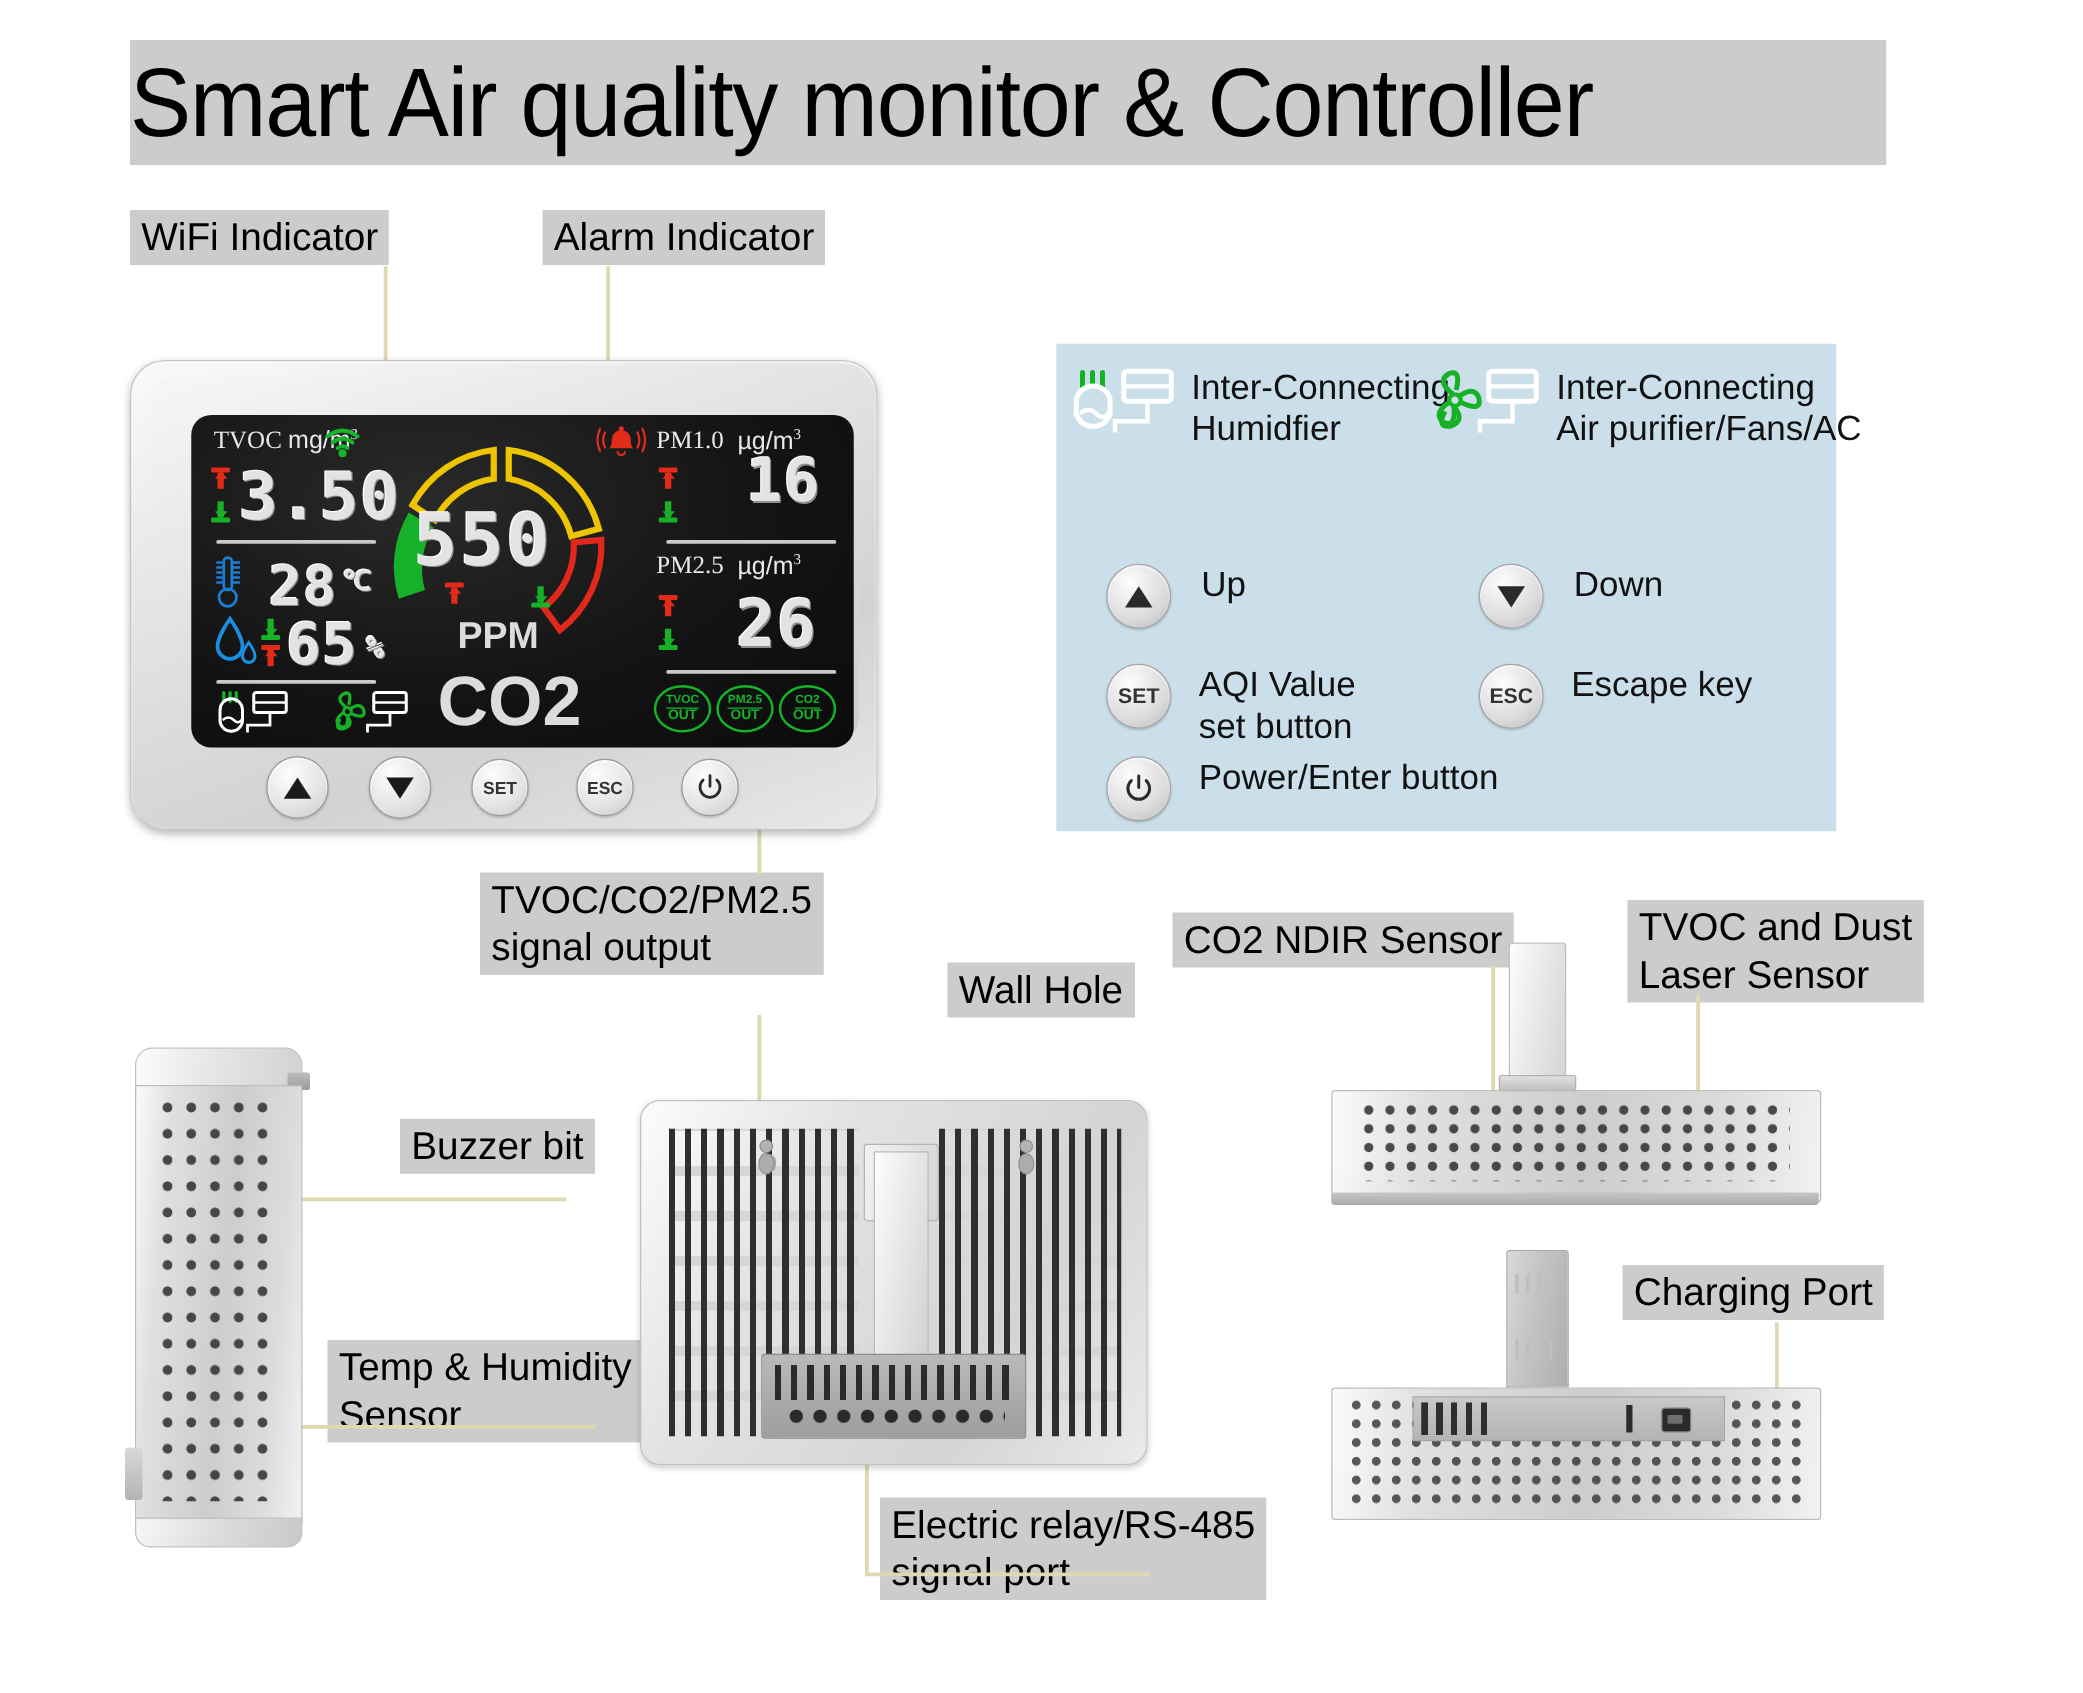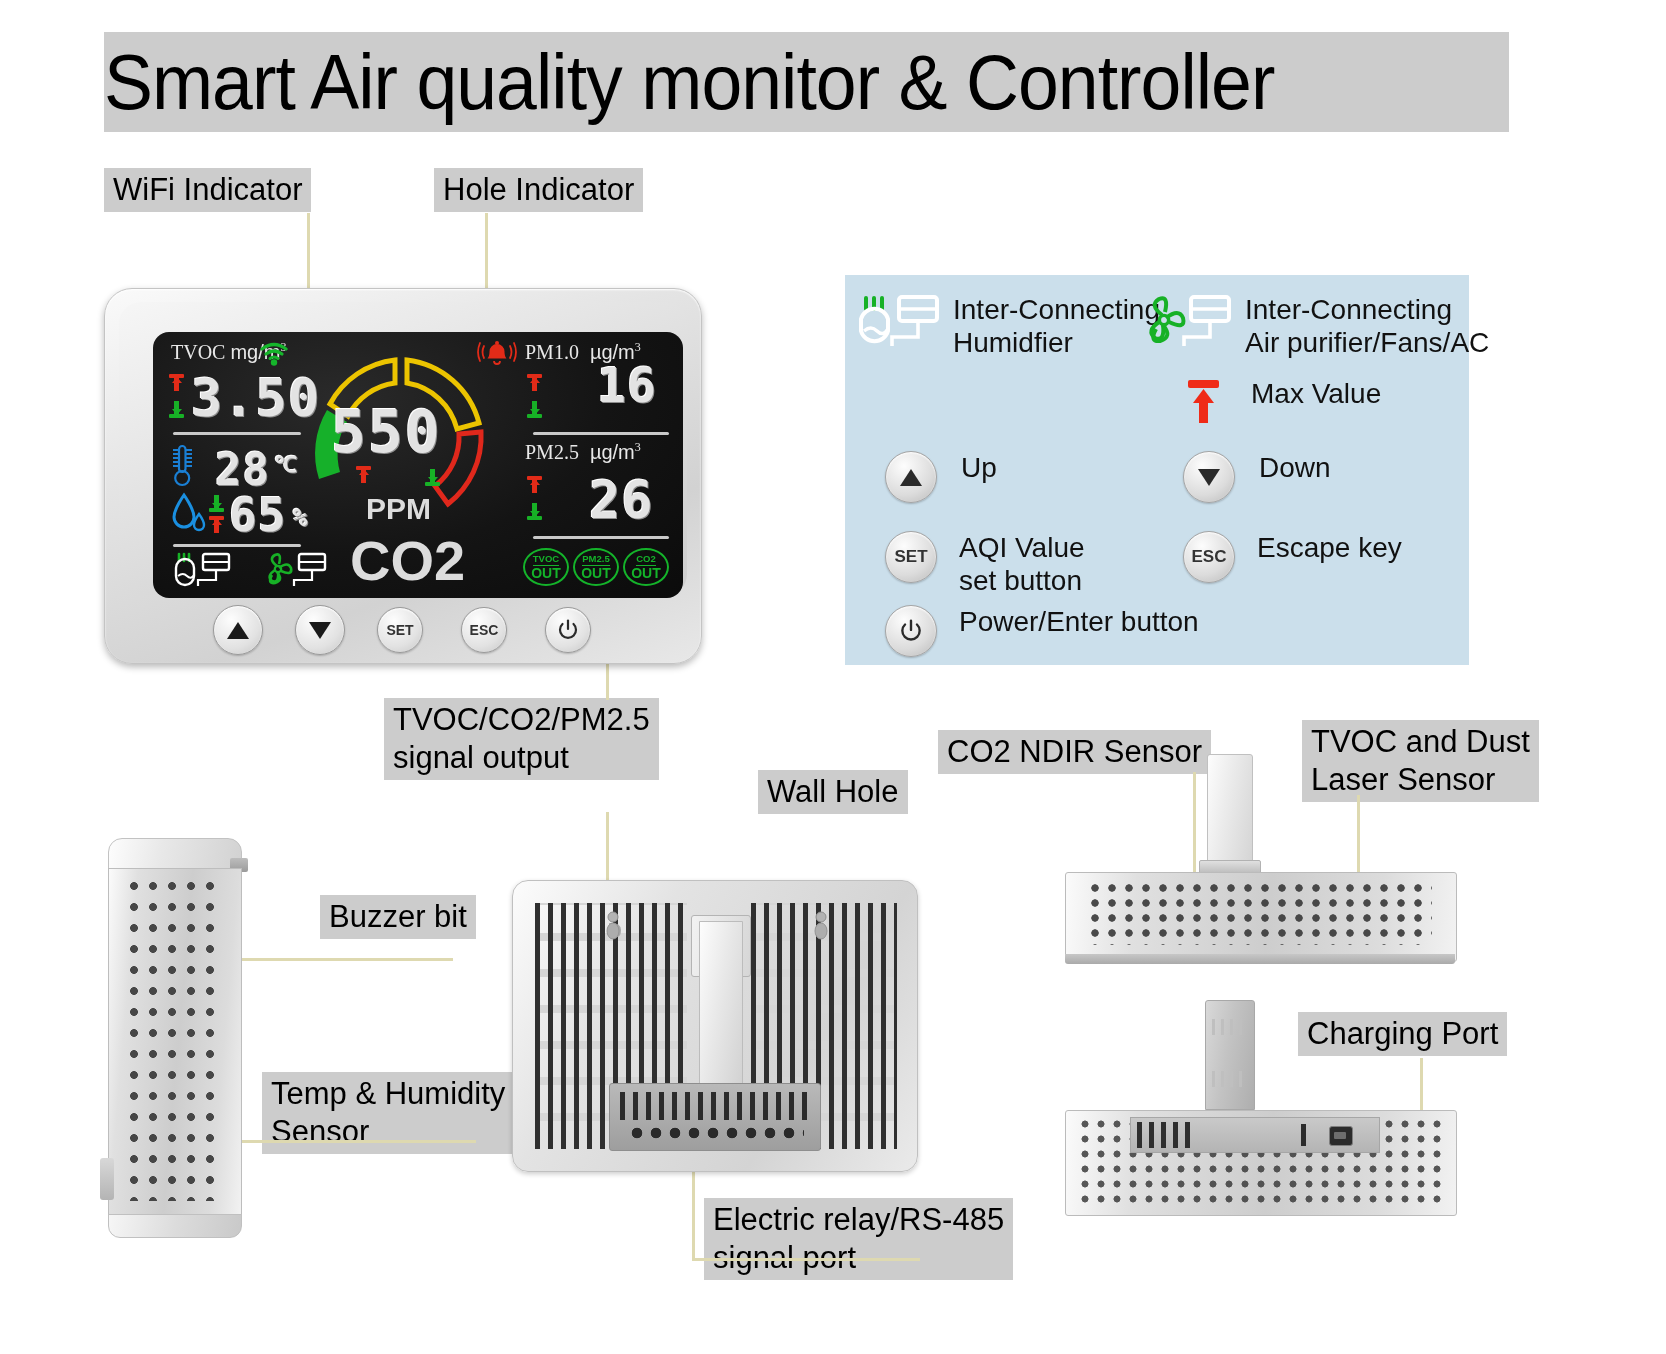--- a/index.html
+++ b/index.html
@@ -59,21 +59,21 @@
 
   
   #gauge{position:absolute;left:148px;top:12px;width:200px;height:200px;}
 
   
   .outb{position:absolute;width:42px;height:34px;border:2px solid #14b32a;
          border-radius:50%;color:#14b32a;font-size:10px;font-weight:bold;
          display:flex;flex-direction:column;align-items:center;justify-content:center;
          font-family:"Liberation Sans",sans-serif;line-height:1.05;}
   .outb u{text-decoration:none;border-bottom:1.5px solid #14b32a;padding-bottom:1px;font-size:9.5px;}
-  .outb b{font-size:14px;font-weight:bold;}
+  .outb b{font-size:11px;font-weight:bold;}
 
   
   .pbtn{position:absolute;border-radius:50%;
         background:radial-gradient(circle at 36% 28%,#fdfdfd,#e2e2e2 62%,#c6c6c6);
         border:1.5px solid #9a9a9a;display:flex;align-items:center;justify-content:center;
         box-shadow:inset 0 1px 2px #fff,0 1px 2px rgba(0,0,0,.22);}
   .pbtn .txt{font-size:14px;color:#333;font-weight:bold;font-family:"Liberation Sans",sans-serif;}
   .tri-up{width:0;height:0;border-left:11px solid transparent;border-right:11px solid transparent;border-bottom:17px solid #1a1a1a;}
   .tri-dn{width:0;height:0;border-left:11px solid transparent;border-right:11px solid transparent;border-top:17px solid #1a1a1a;}
 
@@ -96,21 +96,21 @@
 </head>
 <body>
 
 <div id="title">
   <span>Smart Air quality monitor &amp; Controller</span>
 </div>
 
 <div class="lbl" style="left:104px;top:168px;">WiFi Indicator</div>
 <div class="leader" style="left:307px;top:213px;width:3px;height:122px;"></div>
 
-<div class="lbl" style="left:434px;top:168px;">Hole Indicator</div>
+<div class="lbl" style="left:434px;top:168px;">Alarm Indicator</div>
 <div class="leader" style="left:485px;top:213px;width:3px;height:122px;"></div>
 
 <div class="lbl" style="left:372px;top:698px;margin-left:12px;">TVOC/CO2/PM2.5
 signal output</div>
 <div class="leader" style="left:606px;top:576px;width:3px;height:124px;"></div>
 
 <div class="lbl" style="left:320px;top:895px;">Buzzer bit</div>
 <div class="leader" style="left:191px;top:958px;width:262px;height:3px;"></div>
 
 <div class="lbl" style="left:262px;top:1072px;">Temp &amp; Humidity
@@ -378,30 +378,20 @@
         <rect x="48" y="4" width="38" height="24" rx="3" stroke="#fff" stroke-width="4" fill="none"></rect>
         <line x1="48" y1="16" x2="86" y2="16" stroke="#fff" stroke-width="3.4"></line>
         <path d="M67 28 v16 h-26 v9" stroke="#fff" stroke-width="3.6" fill="none"></path>
       </svg>
     </span>
     <span class="lgtxt" style="margin-left:12px;">Inter-Connecting
 Air purifier/Fans/AC</span>
   </div>
 
 
-  <div class="lgrow" style="left:338px;top:102px;">
-    <span>
-      <svg width="40" height="48" viewBox="0 0 40 48">
-        <rect x="5" y="3" width="31" height="8" rx="2" fill="#ef2b18"></rect>
-        <polygon points="10,26 31,26 20.5,12" fill="#ef2b18"></polygon>
-        <rect x="16" y="22" width="9" height="24" fill="#ef2b18"></rect>
-      </svg>
-    </span>
-    <span class="lgtxt" style="margin-left:28px;">Max Value</span>
-  </div>
 
   <div class="lgrow" style="left:40px;top:176px;">
     <span class="lgbtn">
       <i style="width:0;height:0;border-left:11px solid transparent;border-right:11px solid transparent;border-bottom:17px solid #2a2a2a;"></i>
     </span>
     <span class="lgtxt" style="margin-left:24px;">Up</span>
   </div>
 
   <div class="lgrow" style="left:338px;top:176px;">
     <span class="lgbtn">

